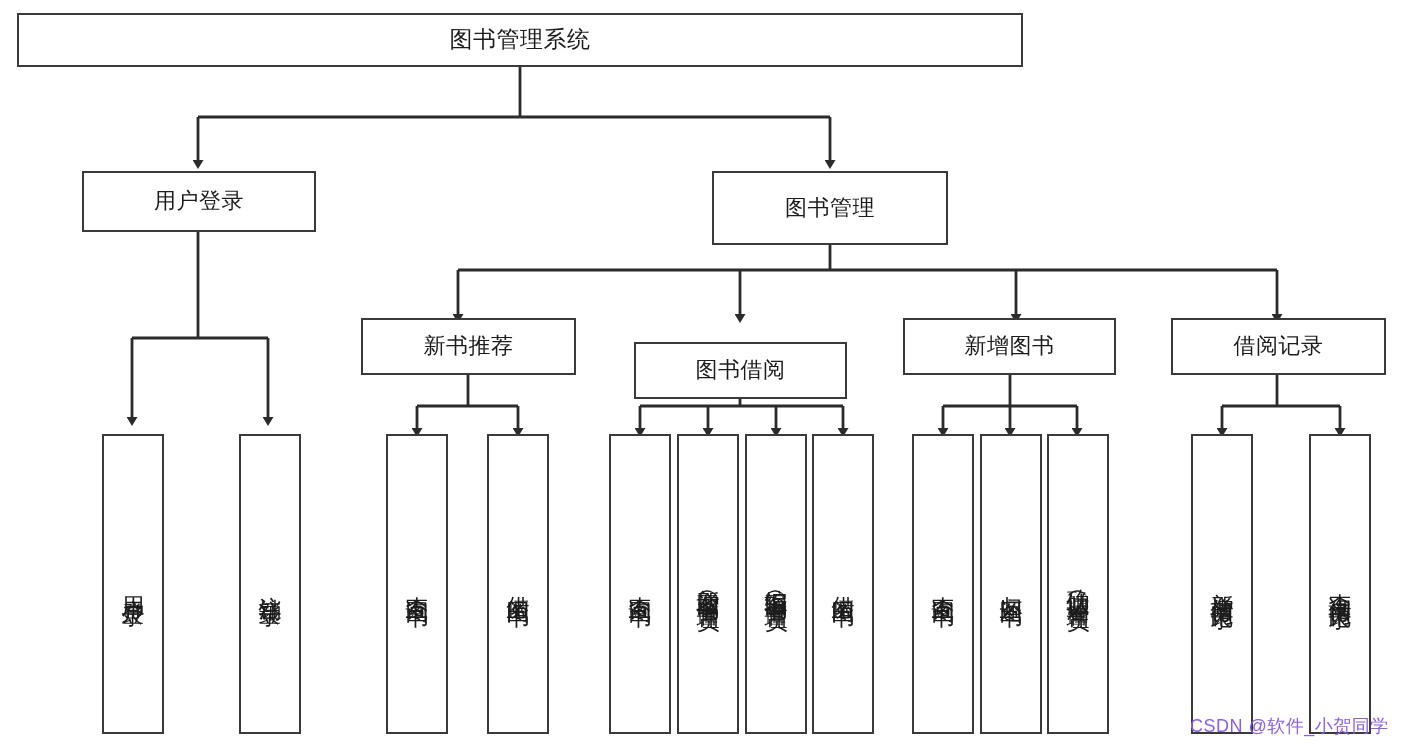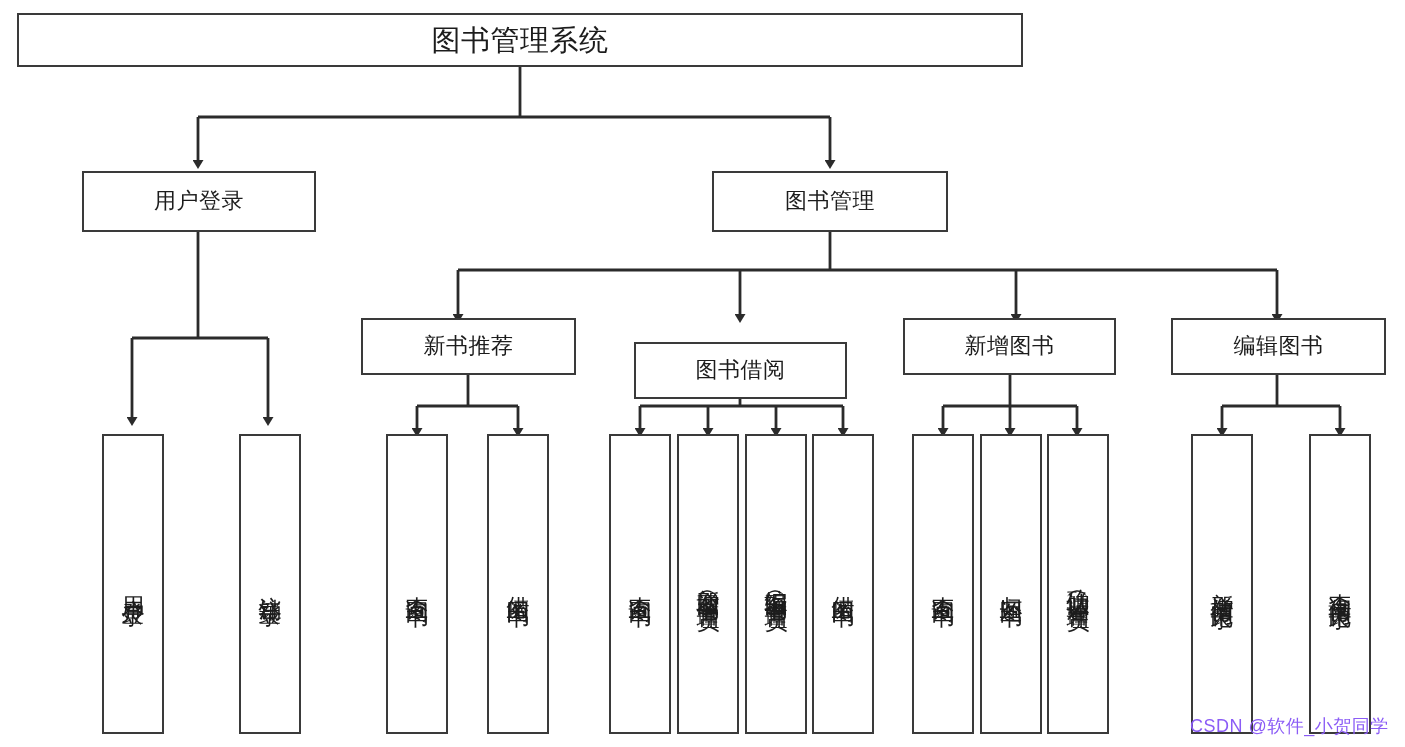--- a/index.html
+++ b/index.html
@@ -41,21 +41,21 @@
     line-height: 1.12;
     letter-spacing: 0.5px;
     white-space: pre;
   }
   
   .node.horiz .lbl {
     font-size: 22px;
     text-align: center;
   }
   .node.root .lbl {
-    font-size: 29px;
+    font-size: 23px;
   }
   
   .node.vert {
     align-items: flex-start;
     justify-content: center;
     padding-top: 0;
   }
   .node.vert .lbl {
     writing-mode: vertical-rl;
     text-orientation: upright;
@@ -136,38 +136,38 @@
   </svg>
 
   <div class="node horiz root" style="left:17px; top:13px; width:1006px; height:54px;">
     <span class="lbl">图书管理系统</span>
   </div>
 
   <div class="node horiz" style="left:82px; top:171px; width:234px; height:61px;">
     <span class="lbl">用户登录</span>
   </div>
 
-  <div class="node horiz" style="left:712px; top:171px; width:236px; height:61px;">
+  <div class="node horiz" style="left:712px; top:171px; width:236px; height:74px;">
     <span class="lbl">图书管理</span>
   </div>
 
   <div class="node horiz" style="left:361px; top:318px; width:215px; height:57px;">
     <span class="lbl">新书推荐</span>
   </div>
 
   <div class="node horiz" style="left:634px; top:318px; width:213px; height:57px;margin-top:24px;">
     <span class="lbl">图书借阅</span>
   </div>
 
   <div class="node horiz" style="left:903px; top:318px; width:213px; height:57px;">
     <span class="lbl">新增图书</span>
   </div>
 
   <div class="node horiz" style="left:1171px; top:318px; width:215px; height:57px;">
-    <span class="lbl">编辑图书</span>
+    <span class="lbl">借阅记录</span>
   </div>
 
   <div class="node vert" style="left:102px; top:434px; width:62px; height:300px;">
     <span class="lbl">用户登录</span>
   </div>
 
   <div class="node vert" style="left:239px; top:434px; width:62px; height:300px;">
     <span class="lbl">注销登录</span>
   </div>
 

